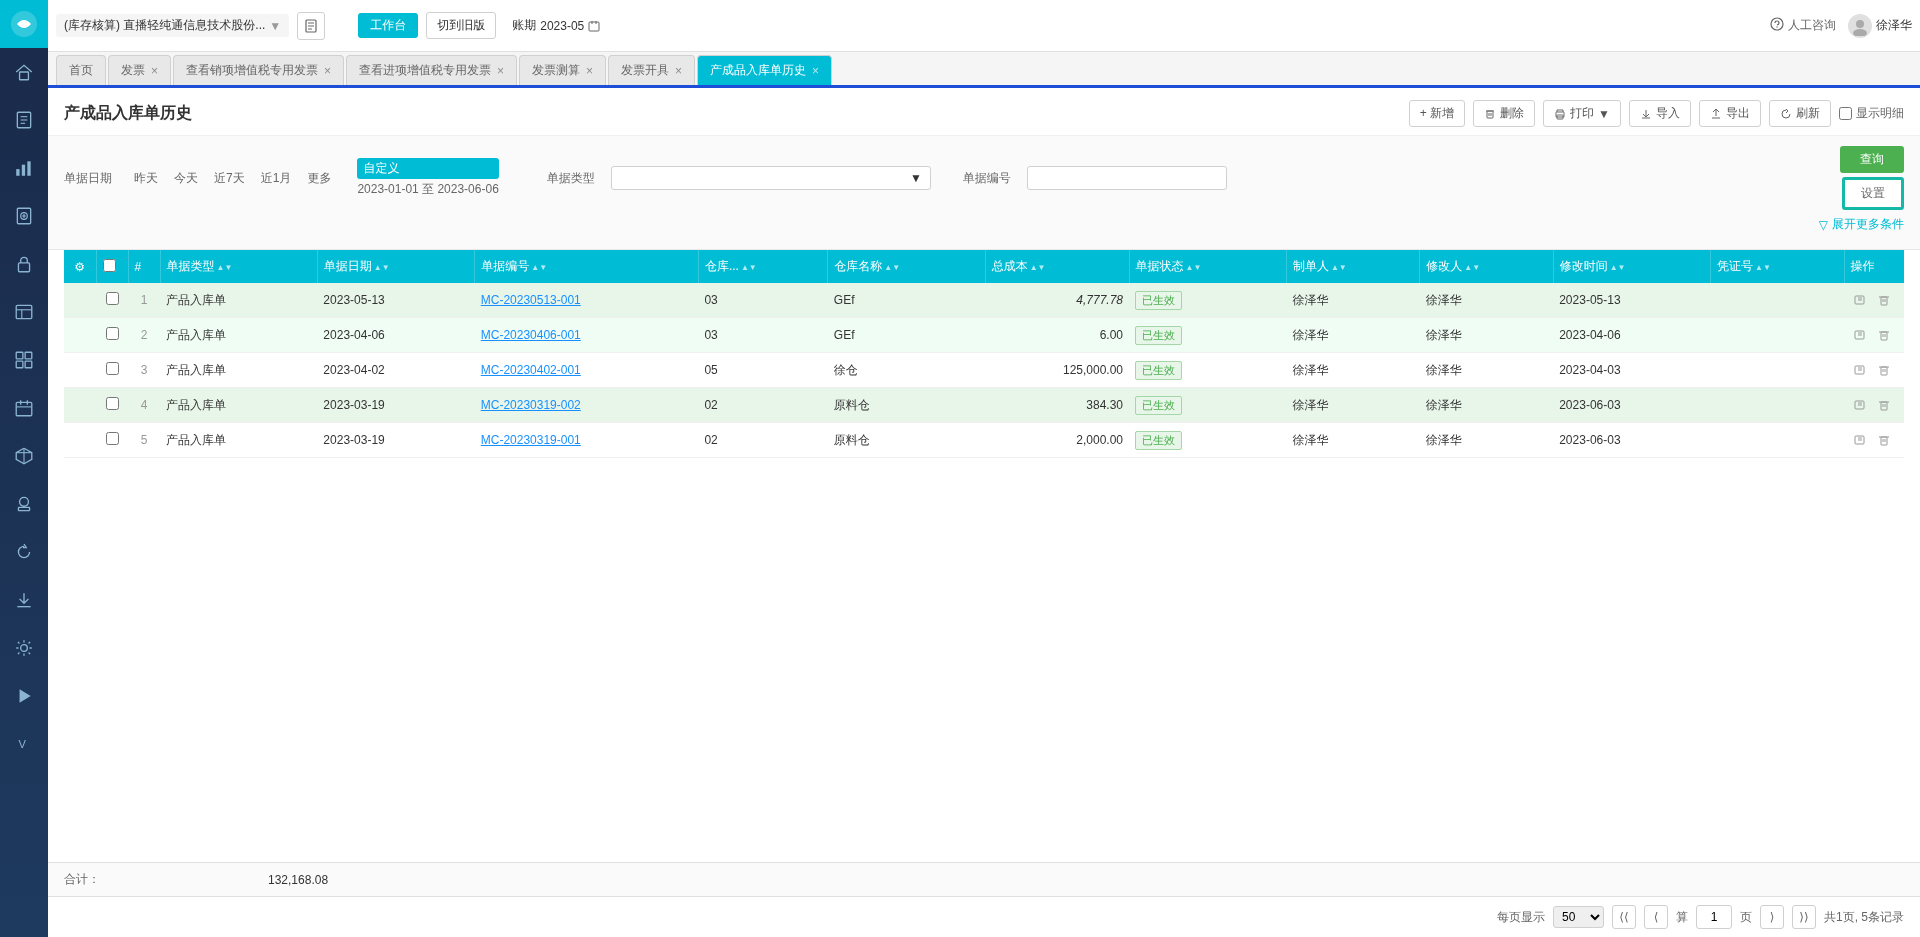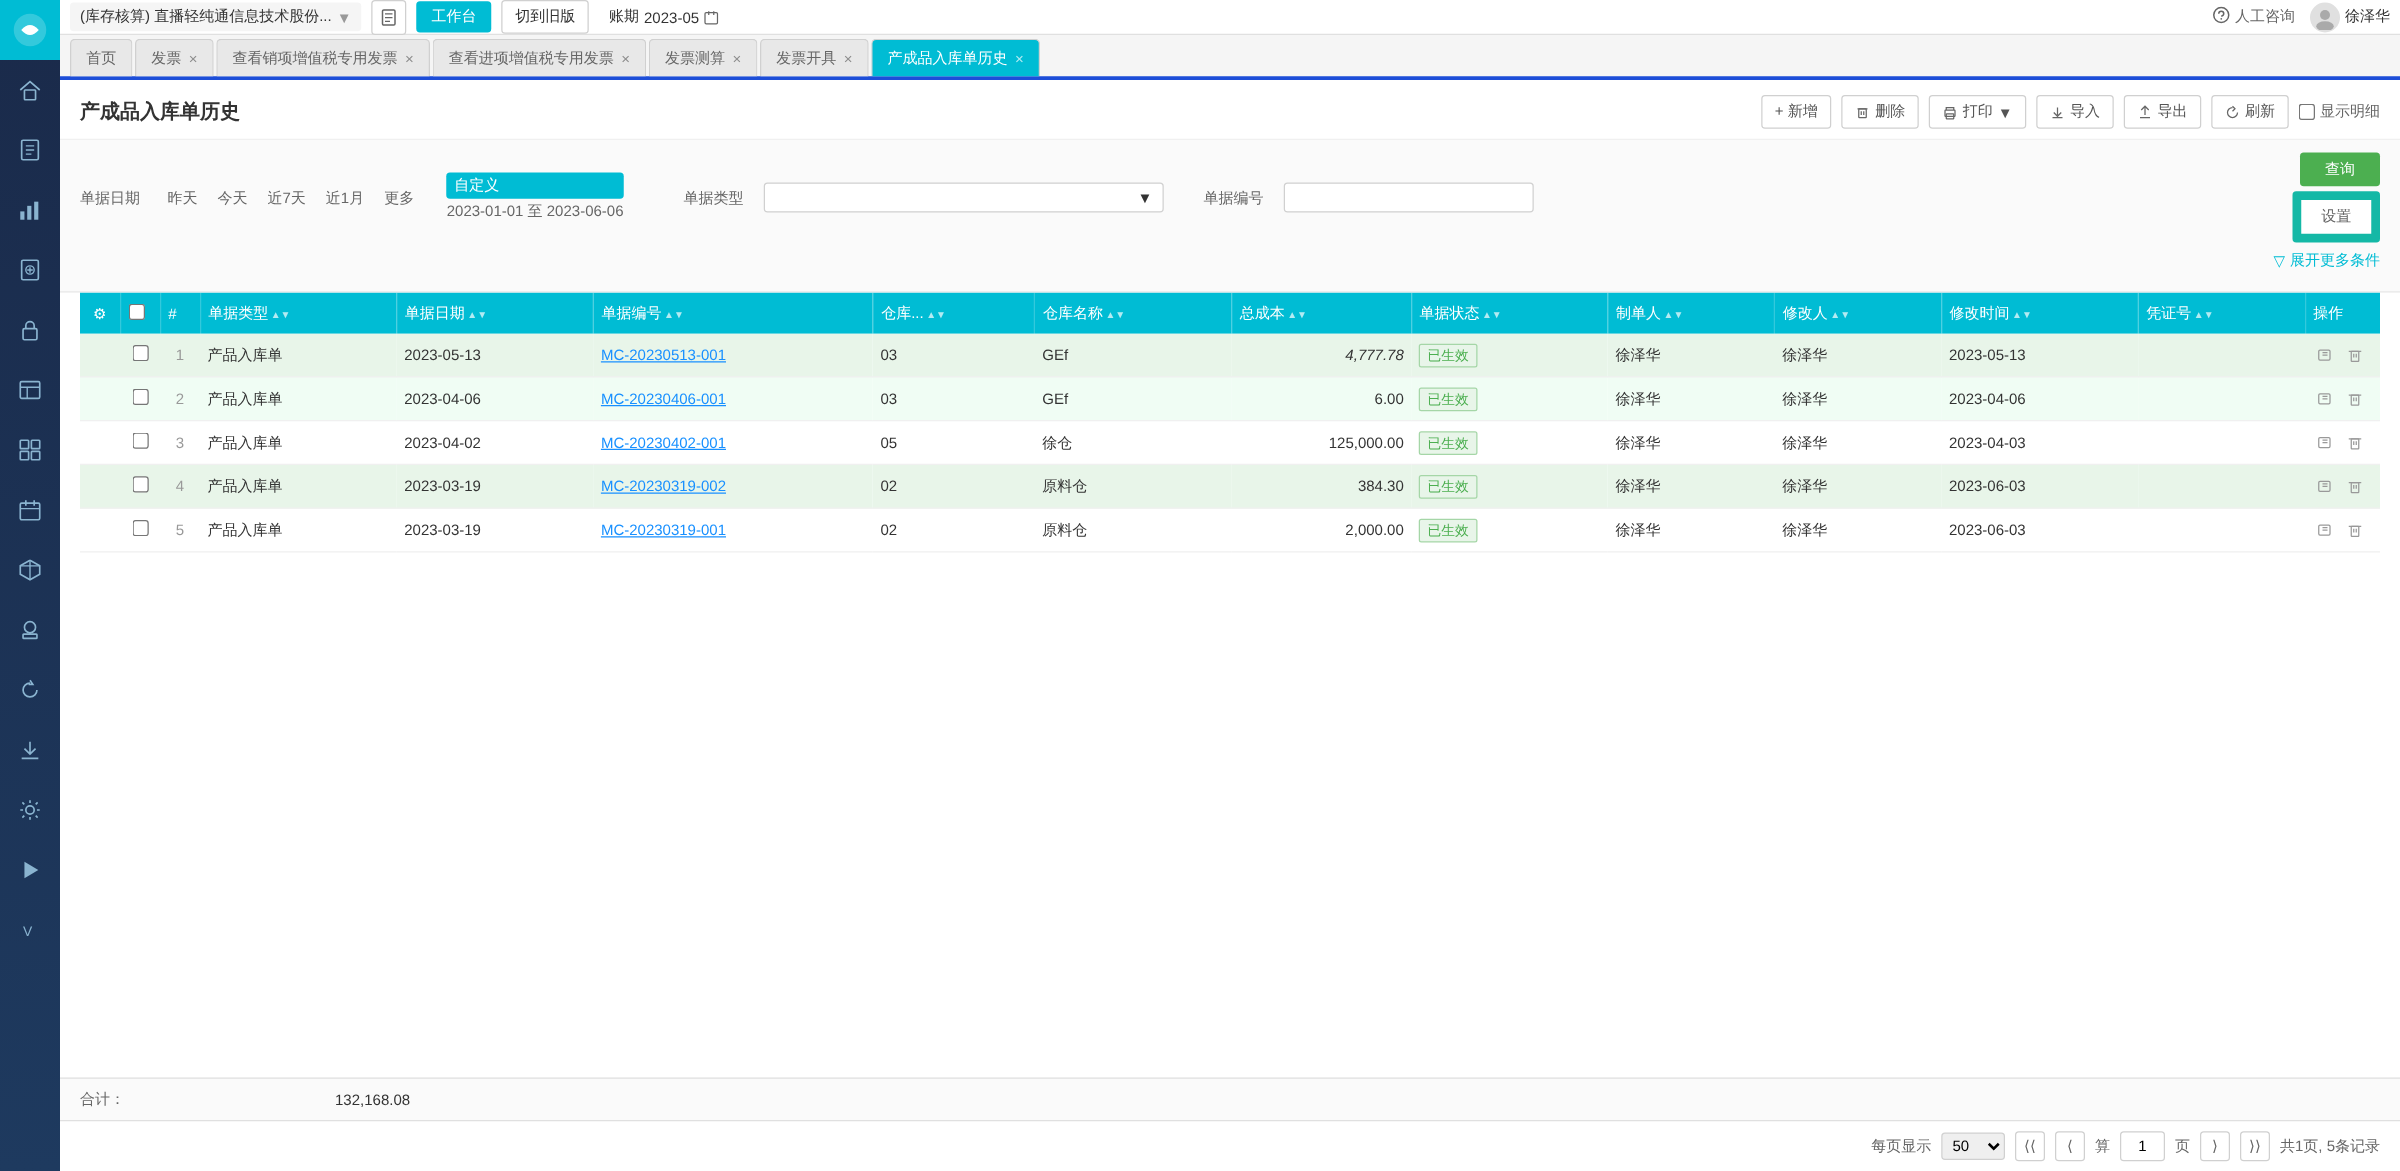--- a/index.html
+++ b/index.html
@@ -9,25 +9,25 @@
     .sidebar { width: 48px; background: linear-gradient(180deg, #1a2a4a 0%, #1e3a5f 100%); display: flex; flex-direction: column; align-items: center; padding-top: 0; flex-shrink: 0; }
     .sidebar-logo { width: 48px; height: 48px; background: #00bcd4; display: flex; align-items: center; justify-content: center; }
     .sidebar-logo svg { width: 28px; height: 28px; }
     .sidebar-item { width: 48px; height: 48px; display: flex; align-items: center; justify-content: center; color: #8ab4d0; cursor: pointer; position: relative; }
     .sidebar-item svg { width: 20px; height: 20px; }
 
     
     .main { flex: 1; display: flex; flex-direction: column; overflow: hidden; }
 
     
-    .topbar { height: 28px; background: #fff; border-bottom: 1px solid #e0e0e0; display: flex; align-items: center; padding: 0 8px; gap: 8px; flex-shrink: 0; }
+    .topbar { height: 52px; background: #fff; border-bottom: 1px solid #e0e0e0; display: flex; align-items: center; padding: 0 8px; gap: 8px; flex-shrink: 0; }
     .topbar-company { display: flex; align-items: center; gap: 4px; font-size: 12px; color: #333; background: #f5f5f5; border-radius: 3px; padding: 3px 8px; cursor: pointer; }
     .topbar-company .arrow { color: #999; }
     .topbar-icon-btn { width: 28px; height: 28px; border: 1px solid #d0d0d0; border-radius: 3px; display: flex; align-items: center; justify-content: center; cursor: pointer; background: #fff; color: #666; }
-    .topbar-workspace-btn { background: #00bcd4; color: #fff; border: none; border-radius: 3px; padding: 4px 12px; cursor: pointer; font-size: 12px; }
+    .topbar-workspace-btn { background: #00bcd4; color: #fff; border: none; border-radius: 3px; padding: 4px 12px; cursor: pointer; font-size: 12px; margin-left: 25px; }
     .topbar-switch-btn { background: #fff; border: 1px solid #d0d0d0; border-radius: 3px; padding: 4px 10px; cursor: pointer; font-size: 12px; color: #333; }
     .topbar-period { display: flex; align-items: center; gap: 4px; font-size: 12px; color: #333; padding: 0 8px; }
     .topbar-right { margin-left: auto; display: flex; align-items: center; gap: 12px; }
     .topbar-right .user-service { display: flex; gap: 4px; color: #666; cursor: pointer; font-size: 12px; }
     .topbar-right .user-name { display: flex; align-items: center; gap: 4px; color: #333; cursor: pointer; font-size: 12px; }
     .user-avatar { width: 24px; height: 24px; border-radius: 50%; background: #e0e0e0; display: flex; align-items: center; justify-content: center; overflow: hidden; }
 
     
     .tabbar { height: 36px; background: #f5f5f5; border-bottom: 3px solid #1d4ed8; display: flex; align-items: flex-end; padding: 0 0 0 8px; flex-shrink: 0; gap: 2px; }
     .tab { height: 30px; padding: 0 12px; display: flex; align-items: center; gap: 6px; border-radius: 4px 4px 0 0; cursor: pointer; font-size: 12px; background: #e8e8e8; color: #666; border: 1px solid #d0d0d0; border-bottom: none; }
@@ -356,21 +356,21 @@
         <span class="filter-label" style="margin-left:32px;">单据类型</span>
         <div class="filter-select" style="width:320px; position:relative; border:1px solid #d0d0d0; border-radius:3px; padding:4px 8px; background:#fff; display:flex; align-items:center; justify-content:space-between;">
           <span></span>
           <span>▼</span>
         </div>
         <span class="filter-label" style="margin-left:16px;">单据编号</span>
         <input class="filter-input" type="text" style="width: 200px;">
 
         <div style="margin-left:auto; display:flex; flex-direction:column; gap:4px; align-items:flex-end;">
           <button class="query-btn" style="background:#4caf50;color:#fff;border:none;border-radius:3px;padding:5px 20px;cursor:pointer;font-size:12px;">查询</button>
-          <button class="reset-btn" style="background:#fff;border:7px solid #14b8a6;border-radius:3px;padding:5px 16px;cursor:pointer;font-size:12px;">设置</button>
+          <button class="reset-btn" style="background:#fff;border:3px solid #14b8a6;border-radius:3px;padding:5px 16px;cursor:pointer;font-size:12px;">设置</button>
         </div>
       </div>
       <div class="filter-row" style="margin-top:4px;">
         <div class="filter-expand">
           <span>▽</span>
           <span>展开更多条件</span>
         </div>
       </div>
     </div>
 

